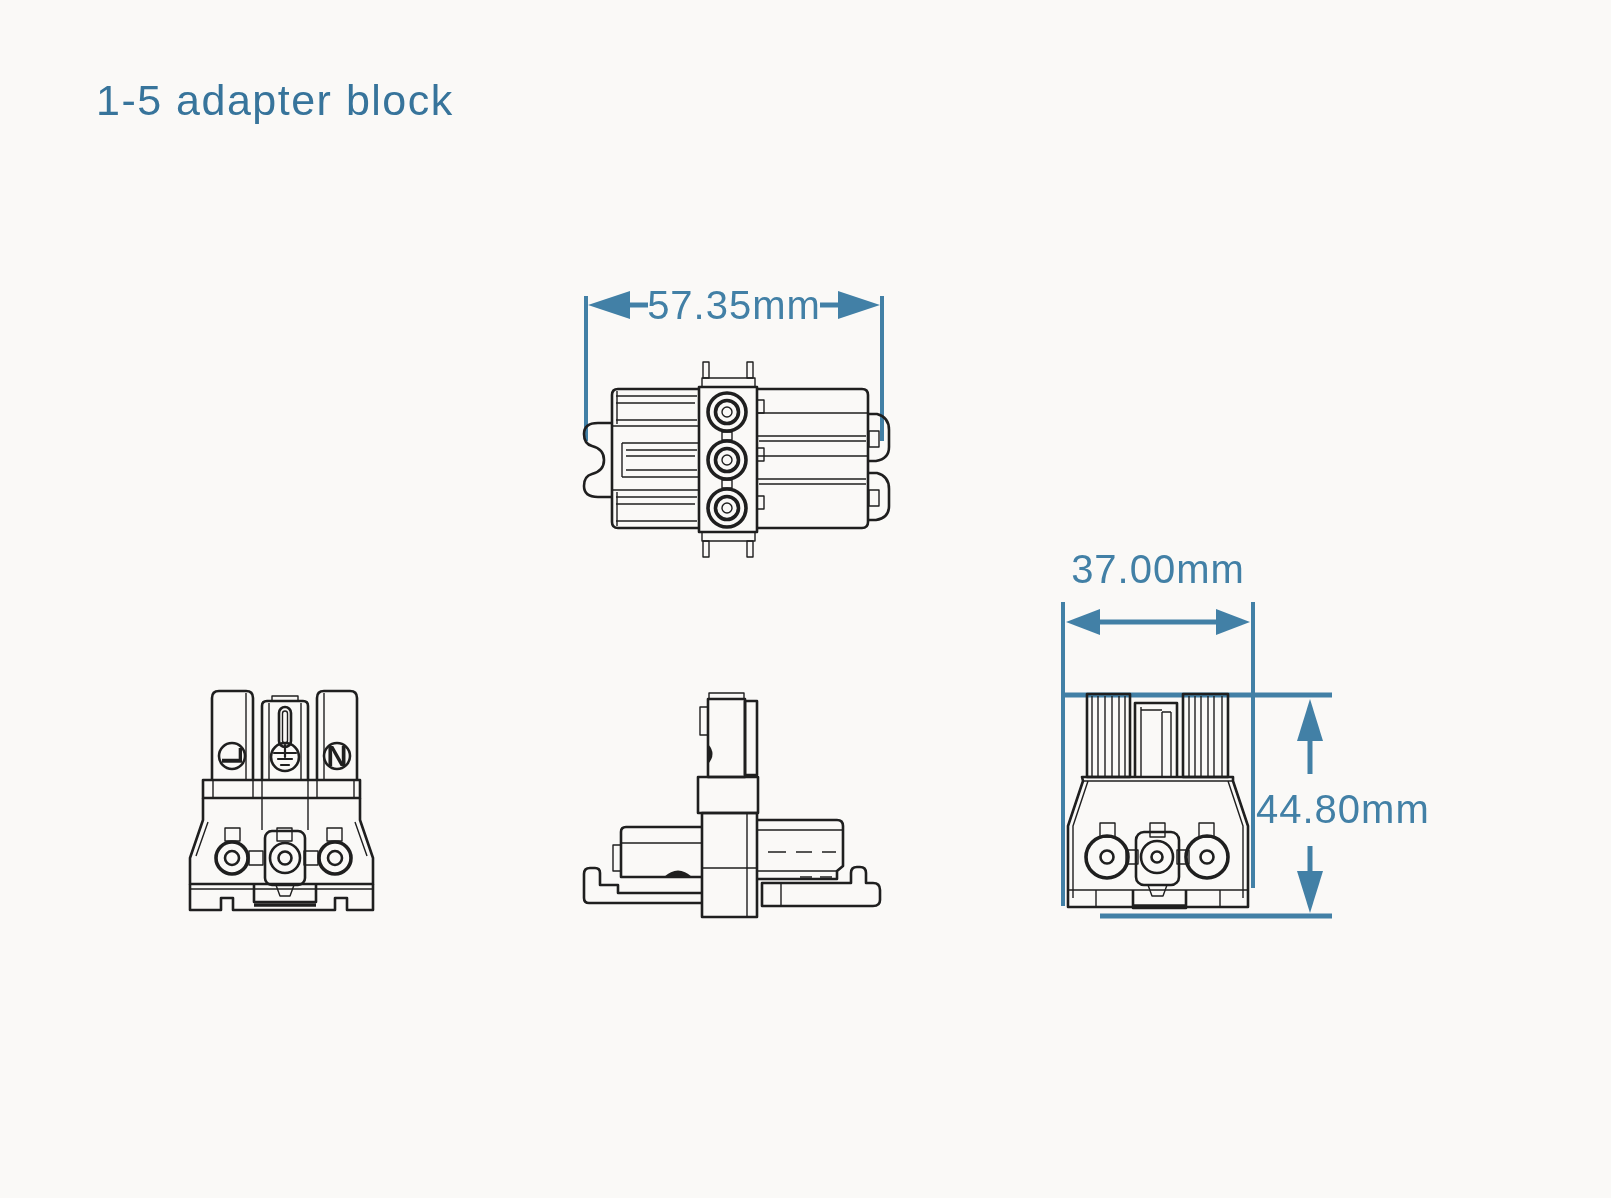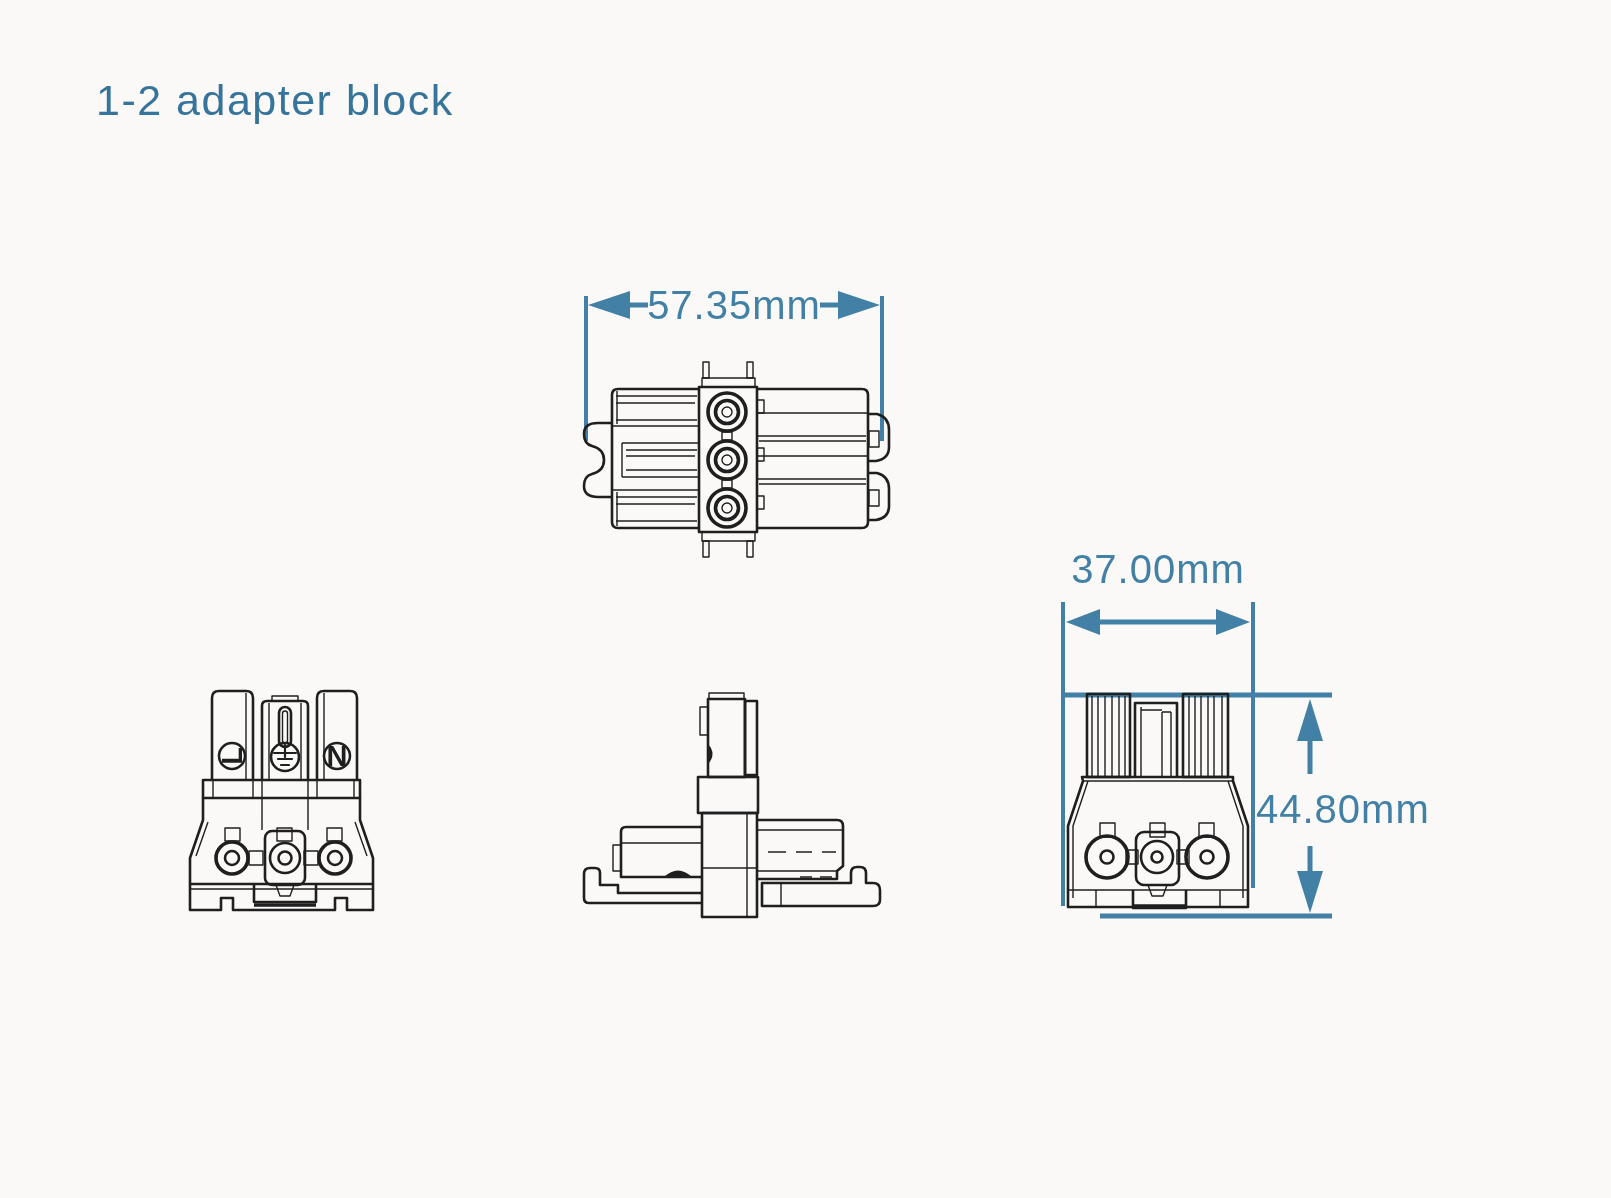--- a/index.html
+++ b/index.html
@@ -42,21 +42,21 @@
     fill:var(--line-art);
     font-family:"Liberation Sans",sans-serif;
     font-weight:700;font-size:29px;
   }
 </style>
 </head>
 <body>
 
 <div class="page">
 
-  <div class="page-title">1-2 adapter block</div>
+  <div class="page-title">1-5 adapter block</div>
 
   <svg class="drawing" style="left:540px;top:260px;width:370px;height:320px" viewBox="540 260 370 320">
 
     <g>
       <path class="dl" d="M586,296 V441"></path>
       <path class="dl" d="M882,296 V441"></path>
       <polygon class="df" points="588,305 630,291 630,319"></polygon>
       <path class="dl5" d="M630,305 H648"></path>
       <polygon class="df" points="880,305 838,291 838,319"></polygon>
       <path class="dl5" d="M838,305 H820"></path>

